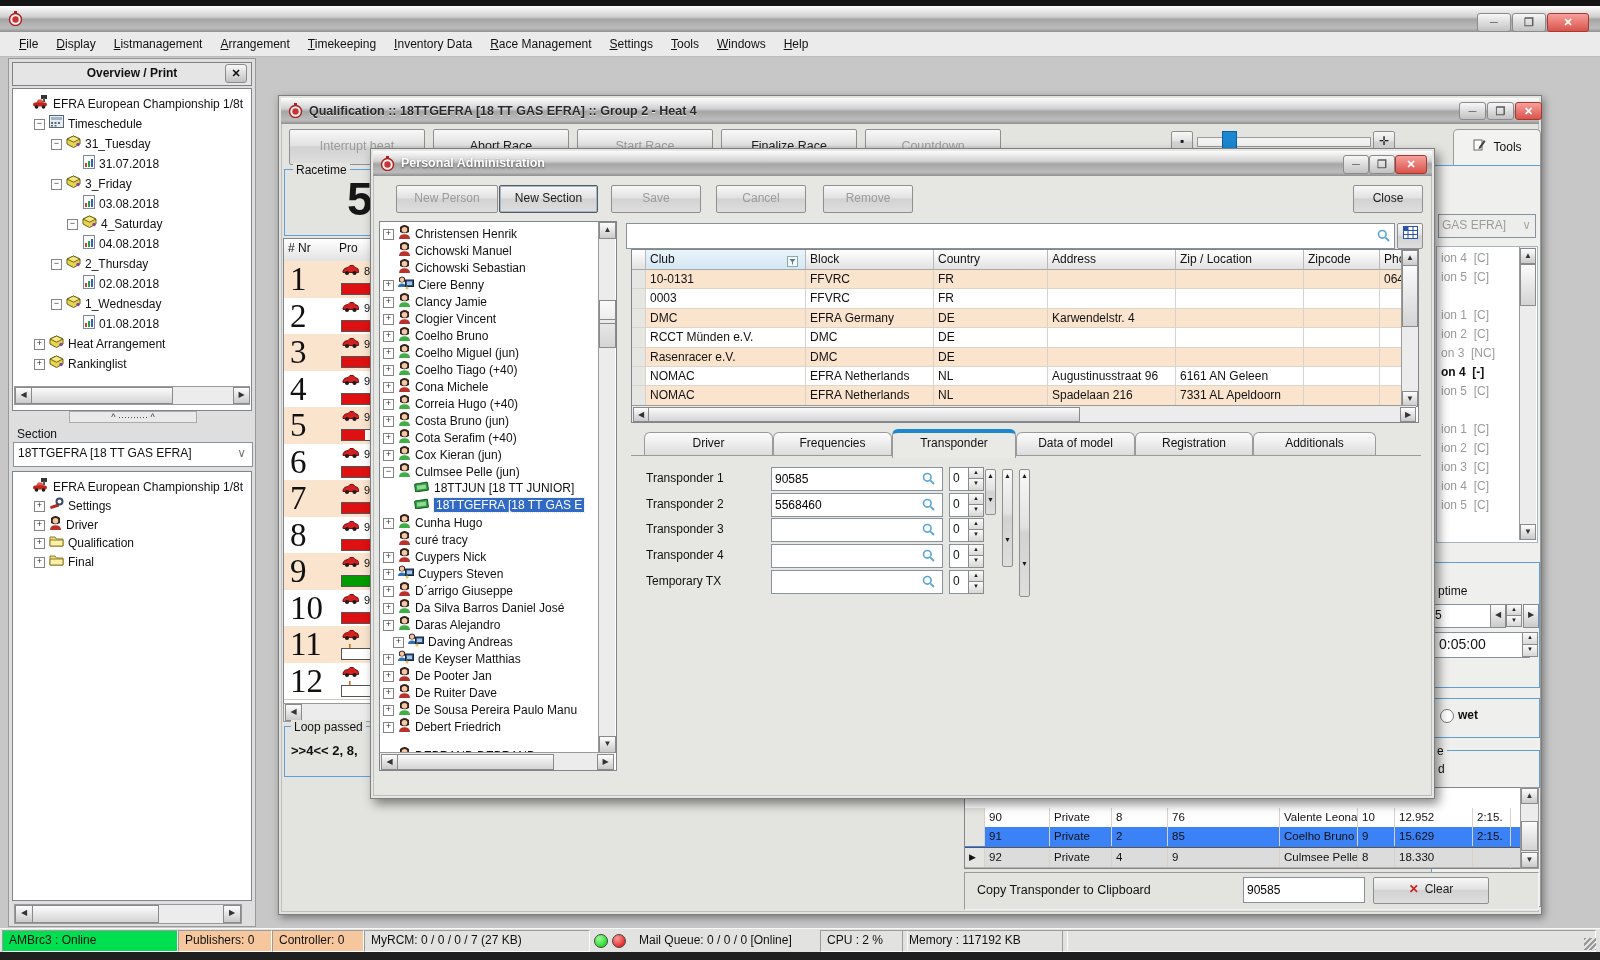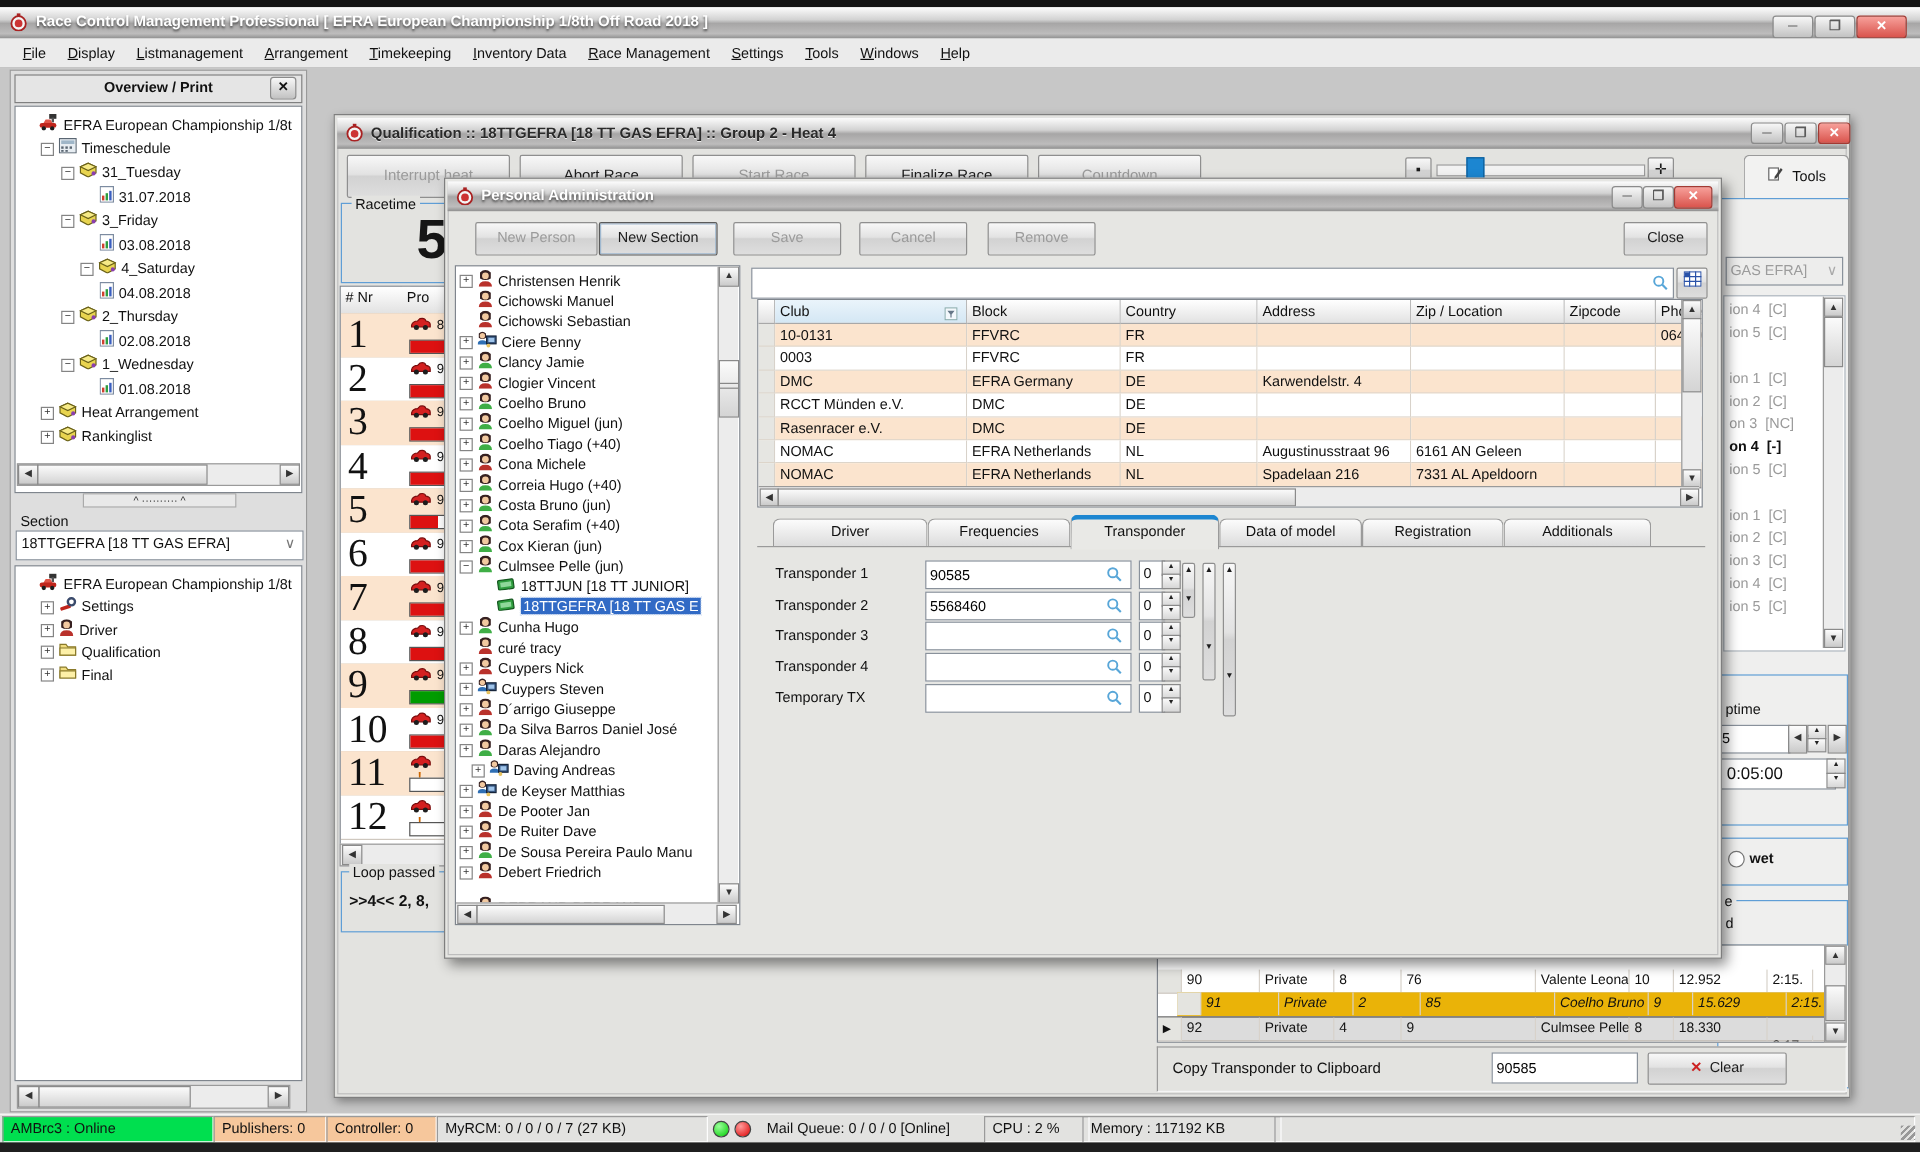--- a/index.html
+++ b/index.html
@@ -59,21 +59,20 @@
 
 <div id="app">
 
   <div class="abs" style="left:0;top:0;width:1600px;height:6px;background:#141414;"></div>
   <div class="abs titlebar" style="left:0;top:6px;width:1600px;height:26px;">
     <span class="abs ticon" style="left:8px;top:5px;" id="main-icon"><svg width="15" height="15" viewBox="0 0 15 15">
           <rect x="6" y="0" width="3" height="3" fill="#a92222"></rect>
           <circle cx="7.5" cy="8.5" r="6" fill="#f4f4f4" stroke="#a92222" stroke-width="1.5"></circle>
           <circle cx="7.5" cy="8.5" r="3.2" fill="#cc3333"></circle>
         </svg></span>
-    <span class="abs tb-text" style="left:30px;top:5px;">Race Control Management Professional  [ EFRA European Championship 1/8th Off Road 2018 ]</span>
     <div class="winbtn" style="left:1477px;top:7px;width:32px;height:17px;">─</div>
     <div class="winbtn" style="left:1512px;top:7px;width:32px;height:17px;">❐</div>
     <div class="winbtn red" style="left:1547px;top:7px;width:40px;height:17px;">✕</div>
   </div>
 
   <div class="abs" id="menubar" style="left:0;top:32px;width:1600px;height:25px;background:#ebebeb;border-bottom:1px solid #bcbcbc;line-height:25px;padding-left:10px;box-sizing:border-box;"><span style="display: inline-block; padding: 0px 9px; cursor: default;"><u>F</u>ile</span><span style="display: inline-block; padding: 0px 9px; cursor: default;"><u>D</u>isplay</span><span style="display: inline-block; padding: 0px 9px; cursor: default;"><u>L</u>istmanagement</span><span style="display: inline-block; padding: 0px 9px; cursor: default;"><u>A</u>rrangement</span><span style="display: inline-block; padding: 0px 9px; cursor: default;"><u>T</u>imekeeping</span><span style="display: inline-block; padding: 0px 9px; cursor: default;"><u>I</u>nventory Data</span><span style="display: inline-block; padding: 0px 9px; cursor: default;"><u>R</u>ace Management</span><span style="display: inline-block; padding: 0px 9px; cursor: default;"><u>S</u>ettings</span><span style="display: inline-block; padding: 0px 9px; cursor: default;"><u>T</u>ools</span><span style="display: inline-block; padding: 0px 9px; cursor: default;"><u>W</u>indows</span><span style="display: inline-block; padding: 0px 9px; cursor: default;"><u>H</u>elp</span></div>
 
   <div class="abs" style="left:0;top:57px;width:1600px;height:895px;background:#c7c7c7;"></div>
 
   <div class="abs panel" style="left:8px;top:58px;width:246px;height:867px;background:#dedede;">
@@ -468,21 +467,21 @@
           <div class="cell" style="position: absolute; left: 0px; top: 0px; width: 20px; height: 19px; line-height: 19px; font-size: 9px; box-sizing: border-box; background: rgb(228, 228, 224);"></div>
           <div class="cell" style="position: absolute; left: 20px; top: 0px; width: 65px; height: 19px; line-height: 19px; font-size: 11.5px; box-sizing: border-box;">90</div>
           <div class="cell" style="position: absolute; left: 85px; top: 0px; width: 62px; height: 19px; line-height: 19px; font-size: 11.5px; box-sizing: border-box;">Private</div>
           <div class="cell" style="position: absolute; left: 147px; top: 0px; width: 56px; height: 19px; line-height: 19px; font-size: 11.5px; box-sizing: border-box;">8</div>
           <div class="cell" style="position: absolute; left: 203px; top: 0px; width: 112px; height: 19px; line-height: 19px; font-size: 11.5px; box-sizing: border-box;">76</div>
           <div class="cell" style="position: absolute; left: 315px; top: 0px; width: 78px; height: 19px; line-height: 19px; font-size: 11.5px; box-sizing: border-box;">Valente Leonardo</div>
           <div class="cell" style="position: absolute; left: 393px; top: 0px; width: 37px; height: 19px; line-height: 19px; font-size: 11.5px; box-sizing: border-box;">10</div>
           <div class="cell" style="position: absolute; left: 430px; top: 0px; width: 78px; height: 19px; line-height: 19px; font-size: 11.5px; box-sizing: border-box;">12.952</div>
           <div class="cell" style="position: absolute; left: 508px; top: 0px; width: 38px; height: 19px; line-height: 19px; font-size: 11.5px; box-sizing: border-box;">2:15.</div>
         </div>
-        <div style="position: absolute; left: 16px; top: 39px; width: 600px; height: 19.5px; background: #eab308; border-bottom: 1px solid rgb(185, 178, 168); font-style: italic;">
+        <div style="position: absolute; left: 0px; top: 39px; width: 600px; height: 19.5px; background: #3b82f6; border-bottom: 1px solid rgb(185, 178, 168);">
           <div class="cell" style="position: absolute; left: 0px; top: 0px; width: 20px; height: 19px; line-height: 19px; font-size: 9px; box-sizing: border-box; background: rgb(228, 228, 224);"></div>
           <div class="cell" style="position: absolute; left: 20px; top: 0px; width: 65px; height: 19px; line-height: 19px; font-size: 11.5px; box-sizing: border-box;">91</div>
           <div class="cell" style="position: absolute; left: 85px; top: 0px; width: 62px; height: 19px; line-height: 19px; font-size: 11.5px; box-sizing: border-box;">Private</div>
           <div class="cell" style="position: absolute; left: 147px; top: 0px; width: 56px; height: 19px; line-height: 19px; font-size: 11.5px; box-sizing: border-box;">2</div>
           <div class="cell" style="position: absolute; left: 203px; top: 0px; width: 112px; height: 19px; line-height: 19px; font-size: 11.5px; box-sizing: border-box;">85</div>
           <div class="cell" style="position: absolute; left: 315px; top: 0px; width: 78px; height: 19px; line-height: 19px; font-size: 11.5px; box-sizing: border-box;">Coelho Bruno</div>
           <div class="cell" style="position: absolute; left: 393px; top: 0px; width: 37px; height: 19px; line-height: 19px; font-size: 11.5px; box-sizing: border-box;">9</div>
           <div class="cell" style="position: absolute; left: 430px; top: 0px; width: 78px; height: 19px; line-height: 19px; font-size: 11.5px; box-sizing: border-box;">15.629</div>
           <div class="cell" style="position: absolute; left: 508px; top: 0px; width: 38px; height: 19px; line-height: 19px; font-size: 11.5px; box-sizing: border-box;">2:15.</div>
         </div>

